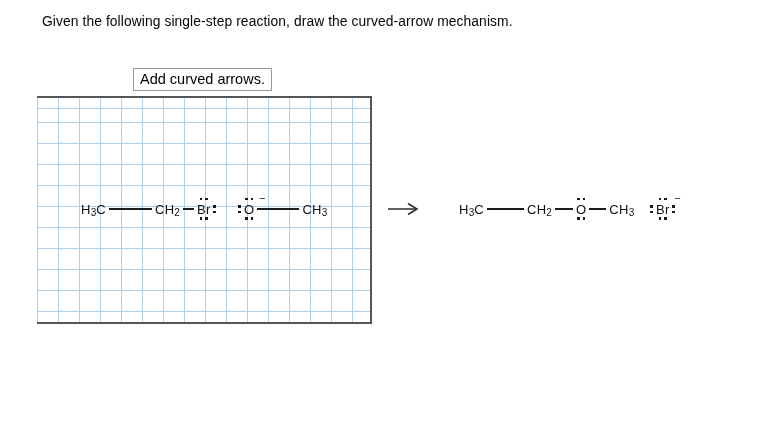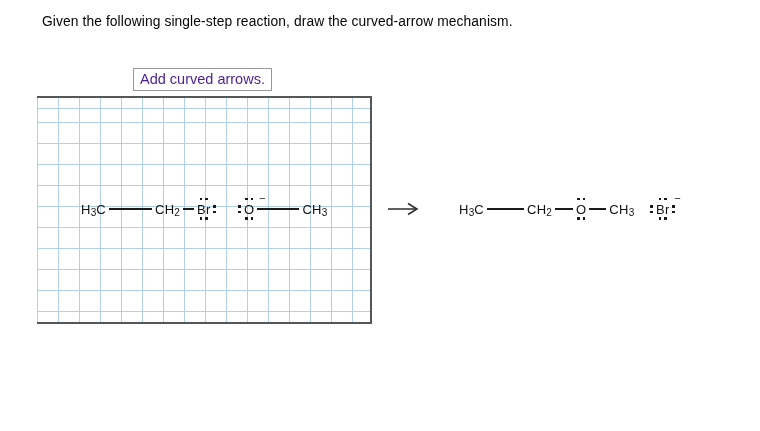--- a/index.html
+++ b/index.html
@@ -8,21 +8,21 @@
     position:relative; width:760px; height:431px; background:#ffffff;
     font-family:"Liberation Sans", sans-serif; color:#0b0b0b; overflow:hidden;
   }
   .problem-statement {
     position:absolute; left:42px; top:14px;
     font-size:13.8px; color:#050505; letter-spacing:0.1px; white-space:nowrap;
   }
   .add-arrows-box {
     position:absolute; left:133px; top:68px; height:23px;
     border:1px solid #999999; background:#ffffff;
-    font-size:14.5px; line-height:21px; padding:0 6px; color:#4c1d95;
+    font-size:14.5px; line-height:21px; padding:0 6px; color:#000000;
     white-space:nowrap;
   }
   .canvas {
     position:absolute; left:37px; top:96px; width:335px; height:228px;
     border-top:2px solid #54575a; border-right:2px solid #54575a; border-bottom:2px solid #54575a;
     background-color:#ffffff;
     background-image:
       repeating-linear-gradient(to right,  #b2d0ea 0 1px, transparent 1px 21px),
       repeating-linear-gradient(to bottom, #b2d0ea 0 1px, transparent 1px 21px);
     background-position:0 0, 0 24px;

